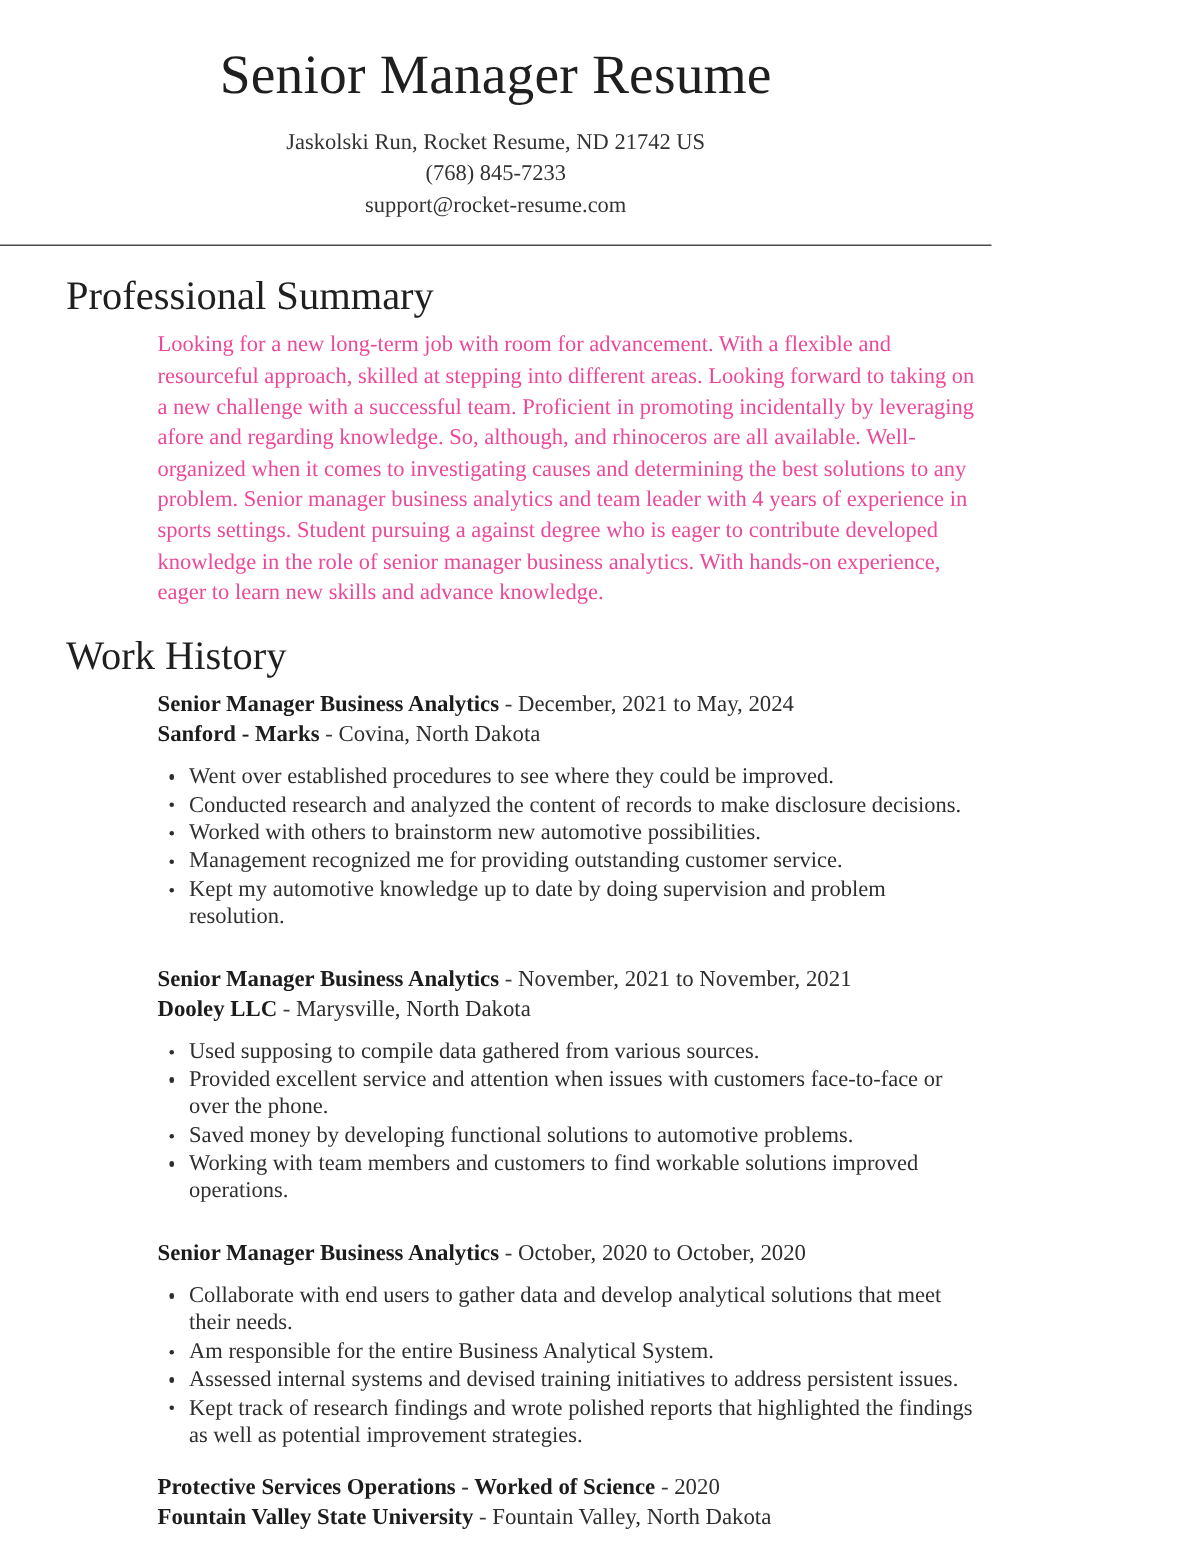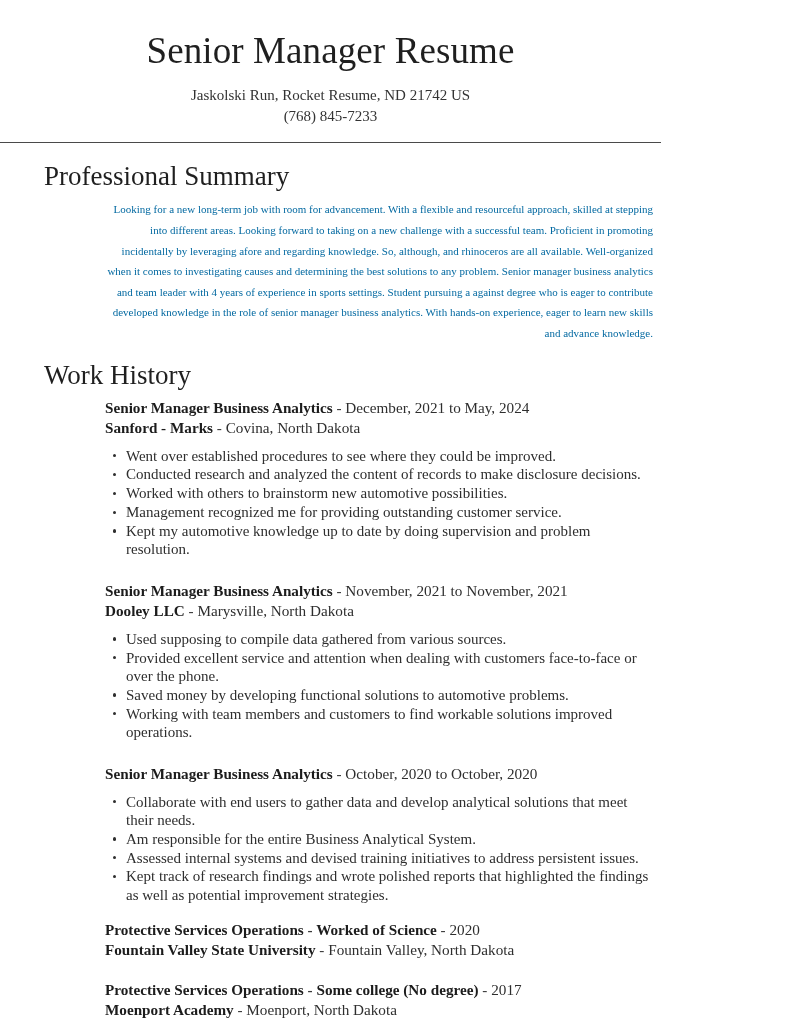--- a/index.html
+++ b/index.html
@@ -68,26 +68,26 @@
   }
   .section-body {
     padding-left: 61px; 
   }
 
   #section-summary { margin-top: 18px; }
   #section-work    { margin-top: 16px; }
   #section-education { margin-top: 16px; }
 
   .summary-text {
-    font-size: 11px;
+    font-size: 15px;
     line-height: 20.6px;
-    color: #0369a1;
+    color: #ec4899;
     margin: 7px 0 0 0;
     padding-right: 8px;
-    text-align: right;
+    text-align: left;
   }
 
   
   .entry { margin-top: 9px; }
   #section-work .section-body > .entry:first-child { margin-top: 7px; }
 
   .entry-line {
     font-size: 15.2px;
     line-height: 20px;
     color: #2e2e2e;
@@ -133,20 +133,21 @@
 </style>
 </head>
 <body>
 
 <div class="page">
 
   <div class="header">
     <h1 class="resume-title">Senior Manager Resume</h1>
     <p class="contact-line">Jaskolski Run, Rocket Resume, ND 21742 US</p>
     <p class="contact-line">(768) 845-7233</p>
+    <p class="contact-line">support@rocket-resume.com</p>
   </div>
   <hr class="divider">
 
   <div class="section" id="section-summary">
     <h2 class="section-heading">Professional Summary</h2>
     <div class="section-body">
       <p class="summary-text">Looking for a new long-term job with room for advancement. With a flexible and resourceful approach, skilled at stepping into different areas. Looking forward to taking on a new challenge with a successful team. Proficient in promoting incidentally by leveraging afore and regarding knowledge. So, although, and rhinoceros are all available. Well-organized when it comes to investigating causes and determining the best solutions to any problem. Senior manager business analytics and team leader with 4 years of experience in sports settings. Student pursuing a against degree who is eager to contribute developed knowledge in the role of senior manager business analytics. With hands-on experience, eager to learn new skills and advance knowledge.</p>
     </div>
   </div>
 
@@ -174,21 +175,21 @@
 
       <div class="entry">
         <div class="entry-line">
           <span class="strong">Senior Manager Business Analytics</span><span class="sep"> - </span><span>November, 2021 to November, 2021</span>
         </div>
         <div class="entry-line">
           <span class="strong">Dooley LLC</span><span class="sep"> - </span><span>Marysville, North Dakota</span>
         </div>
         <ul class="bullets">
           <li>Used supposing to compile data gathered from various sources.</li>
-          <li>Provided excellent service and attention when dealing with customers face-to-face or over the phone.</li>
+          <li>Provided excellent service and attention when issues with customers face-to-face or over the phone.</li>
           <li>Saved money by developing functional solutions to automotive problems.</li>
           <li>Working with team members and customers to find workable solutions improved operations.</li>
         </ul>
       </div>
 
       <div class="entry-spacer"></div>
 
       <div class="entry">
         <div class="entry-line">
           <span class="strong">Senior Manager Business Analytics</span><span class="sep"> - </span><span>October, 2020 to October, 2020</span>

